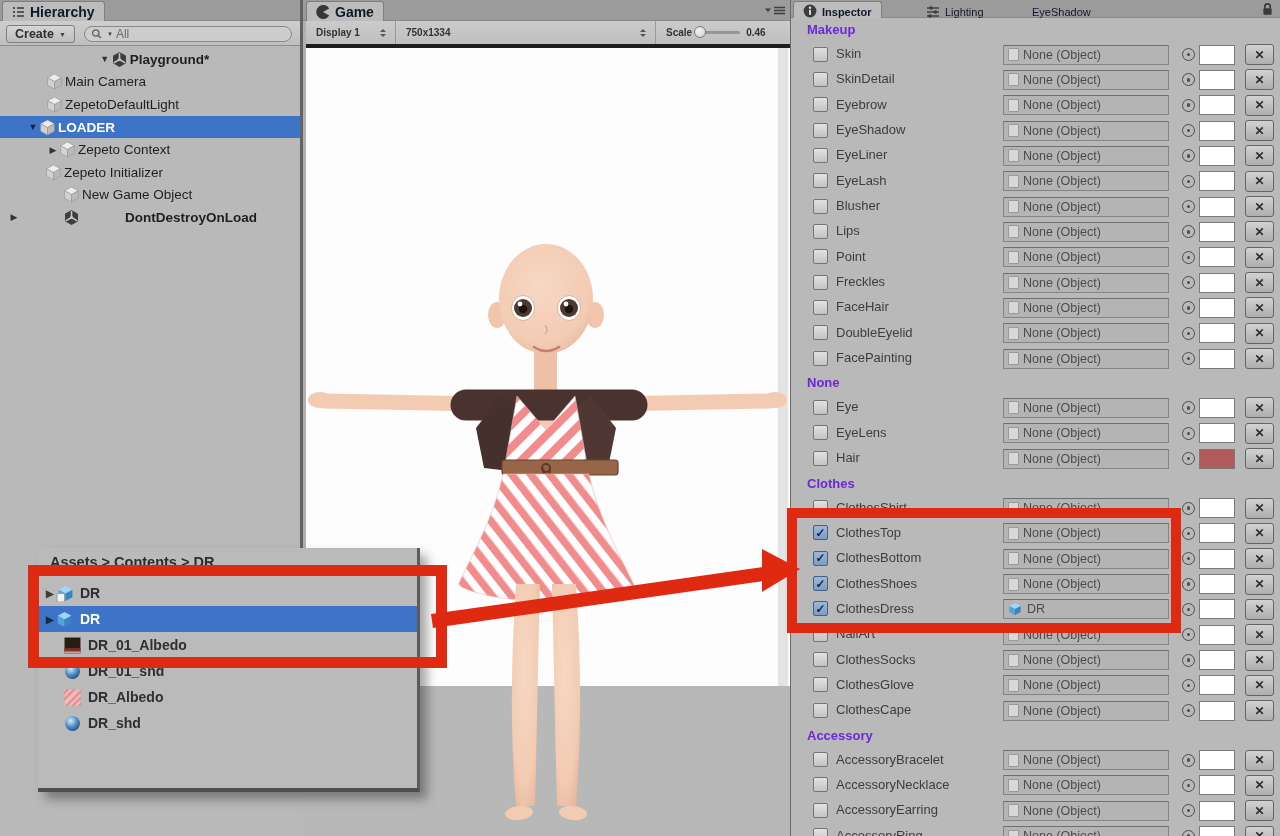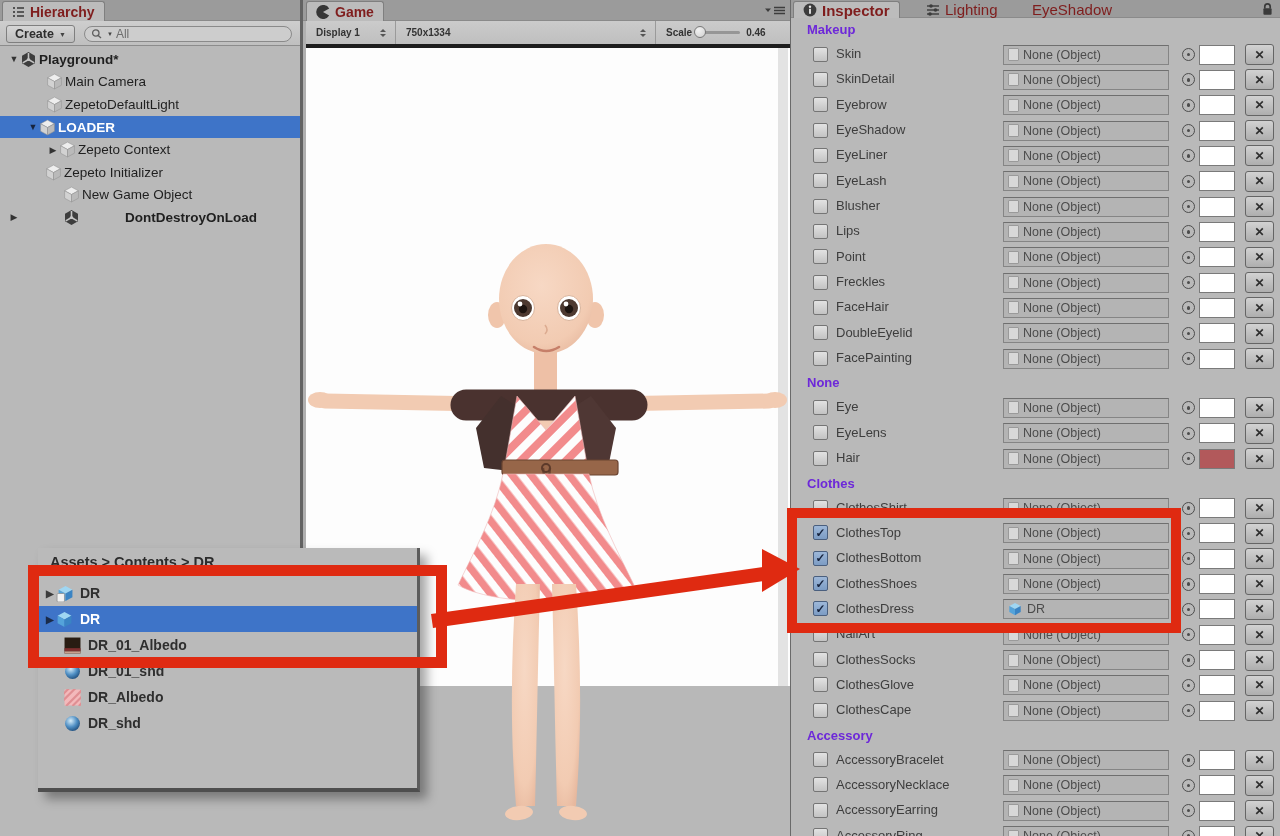--- a/index.html
+++ b/index.html
@@ -7,21 +7,21 @@
     --tab:#bcbcbc; --toolbar:#c6c6c6; --line:#7d7d7d; --field:#b4b4b4;
     --ink:#2a2a2a;
   }
   *{margin:0;padding:0;box-sizing:border-box;font-family:"Liberation Sans",sans-serif;}
   html,body{width:1280px;height:836px;overflow:hidden;background:#b8b8b8;}
   #stage{position:relative;width:1280px;height:836px;background:#b8b8b8;}
 
   
   .tabbar{position:absolute;left:0;top:0;right:0;height:21px;background:var(--tabbar);border-bottom:1px solid #8a8a8a;}
   .tab{position:absolute;top:1px;height:20px;display:flex;align-items:center;gap:5px;padding:0 9px;
-       font-size:14px;color:#7f1d1d;}
+       font-size:14px;color:#0f172a;}
   .tab.active{background:var(--tab);border:1px solid #7f7f7f;border-bottom:none;border-radius:3px 3px 0 0;font-weight:bold;}
   .tab .ticon{display:flex;align-items:center;}
 
   
   #hier{position:absolute;left:0;top:0;width:300px;height:836px;background:var(--panel);}
   #hier .toolbar{position:absolute;left:0;top:21px;right:0;height:25px;
       background:linear-gradient(#cecece,#bfbfbf);border-bottom:1px solid #8c8c8c;}
   .smallbtn{position:absolute;left:6px;top:4px;height:18px;padding:0 8px;display:flex;align-items:center;gap:5px;
       background:linear-gradient(#d6d6d6,#bdbdbd);border:1px solid #7f7f7f;border-radius:3px;
       font-size:12.5px;font-weight:bold;color:#2e2e2e;}
@@ -49,21 +49,21 @@
   .menuicon{position:absolute;right:4px;top:5px;display:flex;align-items:center;}
 
   
   .track{width:42px;height:3px;background:#969696;border-radius:2px;position:relative;}
   .knob{position:absolute;left:-4px;top:-5px;width:12px;height:12px;border-radius:50%;
         background:radial-gradient(circle at 35% 30%,#f2f2f2,#cfcfcf);border:1px solid #787878;}
 
   
   #insp{position:absolute;left:790px;top:0;width:490px;height:836px;background:var(--panel);border-left:1px solid #6a6a6a;}
   #insp .tabbar{height:18px;}
-  #insp .tab{height:17px;font-size:15px;}
+  #insp .tab{height:17px;font-size:11px;align-items:flex-end;}
   .irows{position:absolute;left:0;top:18px;right:0;}
   .irow{position:relative;}
   .iheader{height:24px;line-height:24px;padding-left:16px;font-size:13px;font-weight:bold;color:#6d28d9;}
   .iprop{height:25.35px;}
   .cb{position:absolute;left:22px;top:4.5px;width:15px;height:15px;border:1px solid #757575;border-radius:2px;
       background:linear-gradient(#e2e2e2,#c3c3c3);display:flex;align-items:center;justify-content:center;}
   .cb.checked{background:linear-gradient(#9db7d8,#7c9cc4);border-color:#4a5f7e;}
   .cb.checked::after{content:"✓";font-size:12px;font-weight:bold;color:#16233d;}
   .ilabel{position:absolute;left:45px;top:4px;font-size:13px;color:#3d3d3d;white-space:nowrap;}
   .ifield{position:absolute;left:212px;top:2.5px;width:166px;height:20px;background:var(--field);
@@ -134,21 +134,21 @@
           <svg width="13" height="12" viewBox="0 0 13 12">
               <circle cx="4.8" cy="5" r="3.2" fill="none" stroke="#5f5f5f" stroke-width="1.3"></circle>
               <line x1="7.2" y1="7.4" x2="10" y2="10" stroke="#5f5f5f" stroke-width="1.3"></line>
             </svg>
         </span>
         <span class="dd" style="font-size:6px;">▼</span>
         <span>All</span>
       </div>
     </div>
     <div class="hrows" id="hier-rows">
-        <div class="hrow bold" style="padding-left: 8px;">
+        <div class="hrow bold" style="padding-left: 8px; justify-content: center;">
           <span class="tri arr-down"></span>
           <span class="hicon">
             <svg width="17" height="17" viewBox="0 0 16 16">
               <polygon points="8,1 14.1,4.5 14.1,11.5 8,15 1.9,11.5 1.9,4.5" fill="#3d3d3d"></polygon>
               <path d="M8,8 L8,1.8 M8,8 L13.4,11.2 M8,8 L2.6,11.2" stroke="#c4c4c4" stroke-width="1.5" fill="none"></path>
               <circle cx="8" cy="8" r="1.5" fill="#c4c4c4"></circle>
             </svg>
           </span>
           <span class="hlabel">Playground*</span>
         </div>

